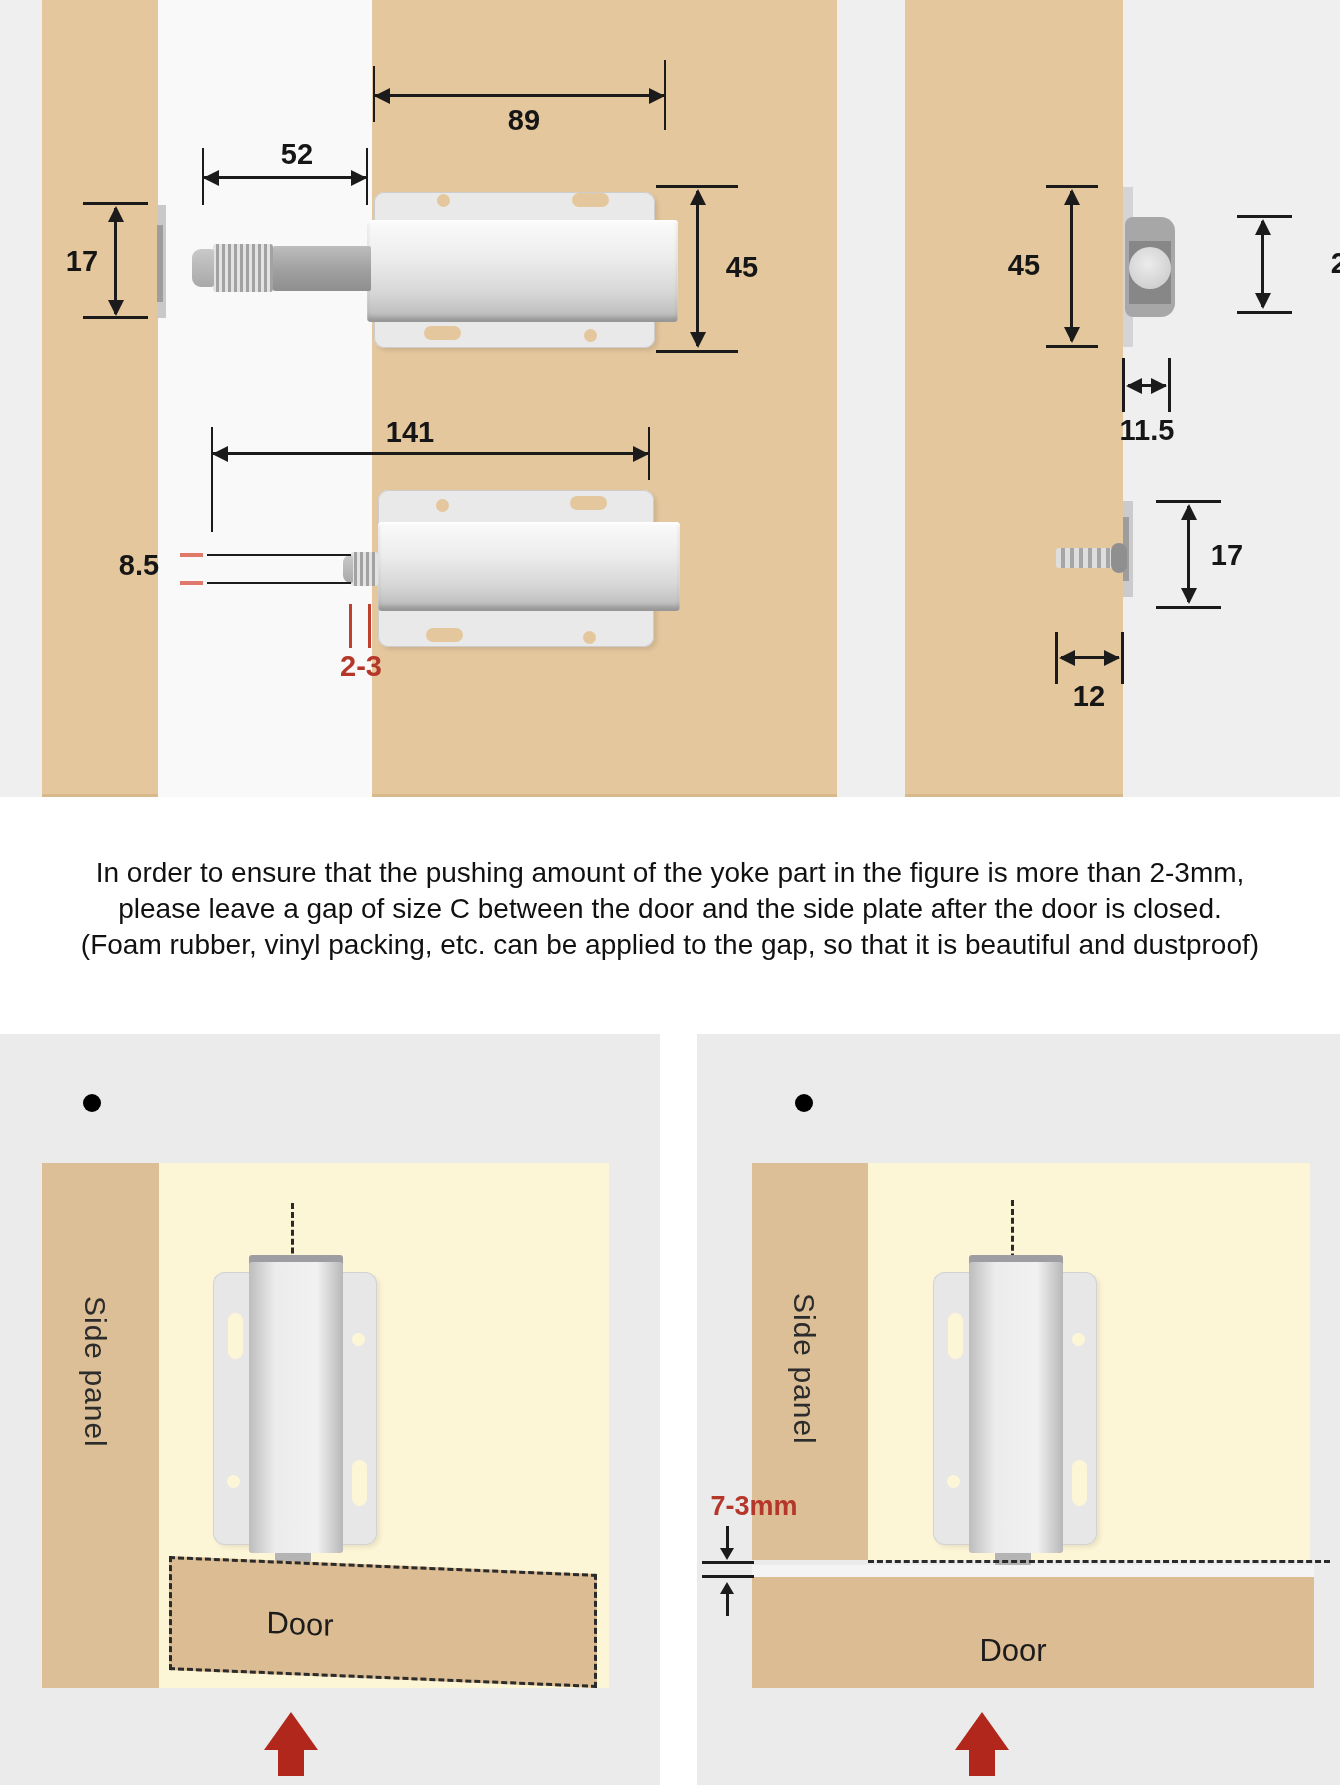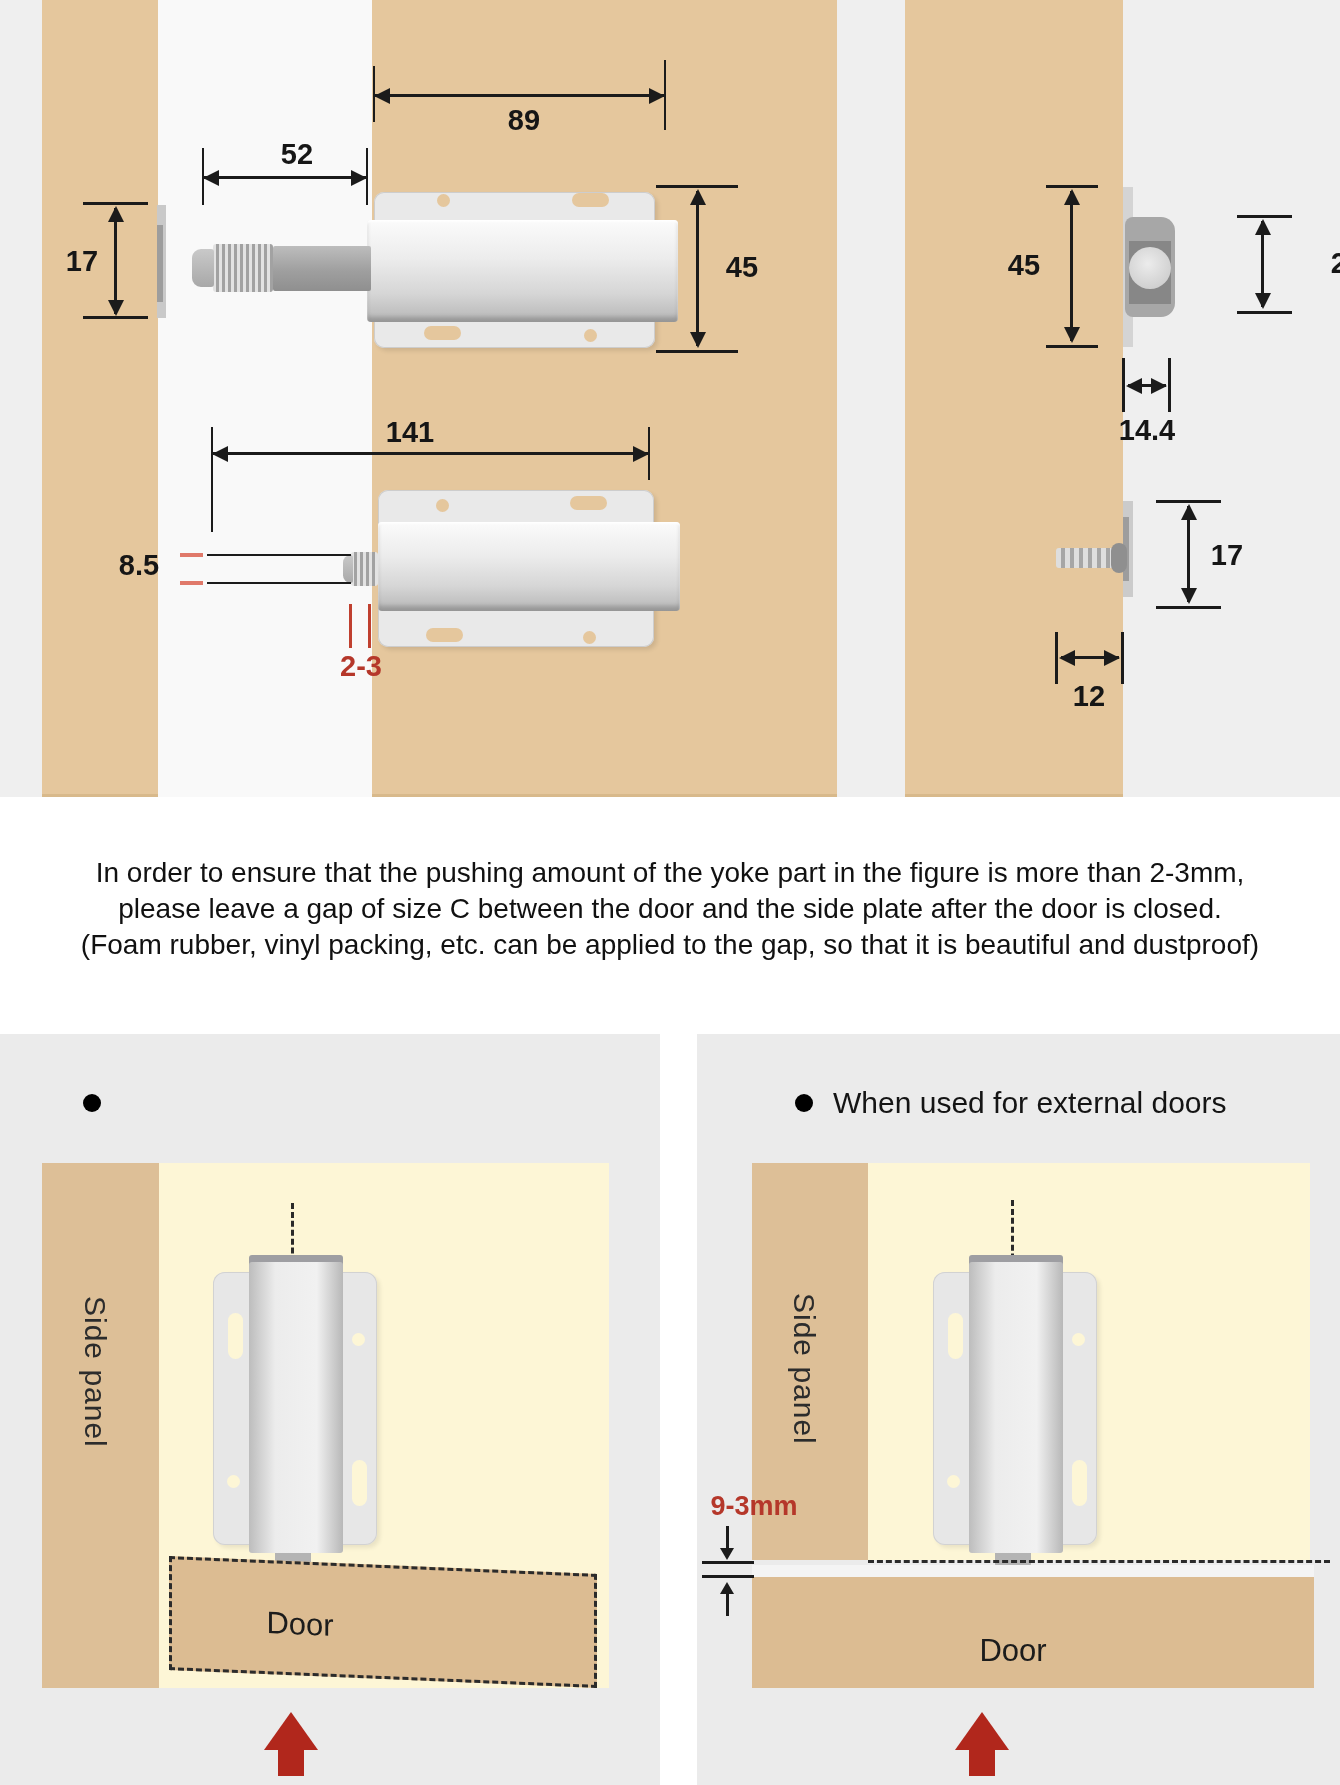--- a/index.html
+++ b/index.html
@@ -156,21 +156,21 @@
     <div class="line" style="left:1261px;top:221px;width:3px;height:86px;"></div>
     <div class="ah ah-up" style="left:1255px;top:219px;"></div>
     <div class="ah ah-down" style="left:1255px;top:293px;"></div>
     <div class="dim-label" style="left:1317px;top:247px;width:60px;">25</div>
 
     <div class="line" style="left:1122px;top:358px;width:3px;height:54px;"></div>
     <div class="line" style="left:1168px;top:358px;width:3px;height:54px;"></div>
     <div class="line" style="left:1128px;top:384px;width:38px;height:3px;"></div>
     <div class="ah ah-left" style="left:1126px;top:378px;"></div>
     <div class="ah ah-right" style="left:1151px;top:378px;"></div>
-    <div class="dim-label" style="left:1101px;top:414px;width:92px;">14.4</div>
+    <div class="dim-label" style="left:1101px;top:414px;width:92px;">11.5</div>
 
     <div class="abs" style="left:1123px;top:501px;width:10px;height:96px;background:#cbcbcb;"></div>
     <div class="abs" style="left:1123px;top:517px;width:6px;height:64px;background:#9d9d9d;"></div>
     <div class="screw" style="left:1056px;top:548px;width:60px;height:20px;"></div>
     <div class="abs" style="left:1111px;top:543px;width:16px;height:30px;background:#8f8f8f;border-radius:8px;"></div>
 
     <div class="line" style="left:1156px;top:500px;width:65px;height:3px;"></div>
     <div class="line" style="left:1156px;top:606px;width:65px;height:3px;"></div>
     <div class="line" style="left:1187px;top:506px;width:3px;height:96px;"></div>
     <div class="ah ah-up" style="left:1181px;top:504px;"></div>
@@ -214,21 +214,20 @@
                 transform:skewY(2.4deg);transform-origin:top left;box-sizing:border-box;">
       <div class="door-label" style="left:58px;top:42px;width:140px;">Door</div>
     </div>
 
     <div class="big-arrow-head" style="left:264px;top:678px;"></div>
     <div class="big-arrow-stem" style="left:278px;top:716px;width:26px;height:26px;"></div>
   </div>
 
   <div class="gray-section" style="left:697px;top:1034px;width:643px;height:751px;">
     <div class="bullet" style="left:98px;top:60px;"></div>
-    <div class="heading" style="left:136px;top:52px;">When used for external doors</div>
 
     <div class="wood2" style="left:55px;top:129px;width:116px;height:397px;"></div>
     <div class="yellow" style="left:171px;top:129px;width:442px;height:397px;"></div>
     <div class="vert-label" style="left:90px;top:259px;height:170px;">Side panel</div>
 
     <div class="dashv" style="left:314px;top:166px;height:390px;"></div>
 
     <div class="b-flange" style="left:236px;top:238px;width:164px;height:273px;"></div>
     <div class="slot-y" style="left:251px;top:279px;width:15px;height:46px;"></div>
     <div class="dot-y" style="left:375px;top:299px;width:13px;height:13px;"></div>
@@ -237,21 +236,21 @@
     <div class="b-cap" style="left:272px;top:221px;width:94px;height:18px;"></div>
     <div class="b-extrusion" style="left:272px;top:228px;width:94px;height:291px;"></div>
     <div class="abs" style="left:298px;top:519px;width:36px;height:17px;background:#b4b4b4;border-radius:0 0 6px 6px;"></div>
     <div class="abs" style="left:304px;top:536px;width:24px;height:14px;background:#9a9a9a;border-radius:0 0 5px 5px;"></div>
 
     <div class="dashh" style="left:171px;top:526px;width:462px;"></div>
     <div class="abs" style="left:55px;top:531px;width:562px;height:12px;background:#f4f4f4;"></div>
     <div class="wood2" style="left:55px;top:543px;width:562px;height:111px;background:#dcbc92;"></div>
     <div class="door-label" style="left:246px;top:599px;width:140px;">Door</div>
 
-    <div class="dim-label red-label" style="left:-8px;top:456px;width:130px;font-size:27px;">9-3mm</div>
+    <div class="dim-label red-label" style="left:-8px;top:456px;width:130px;font-size:27px;">7-3mm</div>
     <div class="line" style="left:29px;top:492px;width:3px;height:24px;"></div>
     <div class="ah ah-down-sm" style="left:23px;top:514px;"></div>
     <div class="line" style="left:5px;top:527px;width:52px;height:3px;"></div>
     <div class="line" style="left:5px;top:541px;width:52px;height:3px;"></div>
     <div class="ah ah-up-sm" style="left:23px;top:548px;"></div>
     <div class="line" style="left:29px;top:558px;width:3px;height:24px;"></div>
 
     <div class="big-arrow-head" style="left:258px;top:678px;"></div>
     <div class="big-arrow-stem" style="left:272px;top:716px;width:26px;height:26px;"></div>
   </div>

